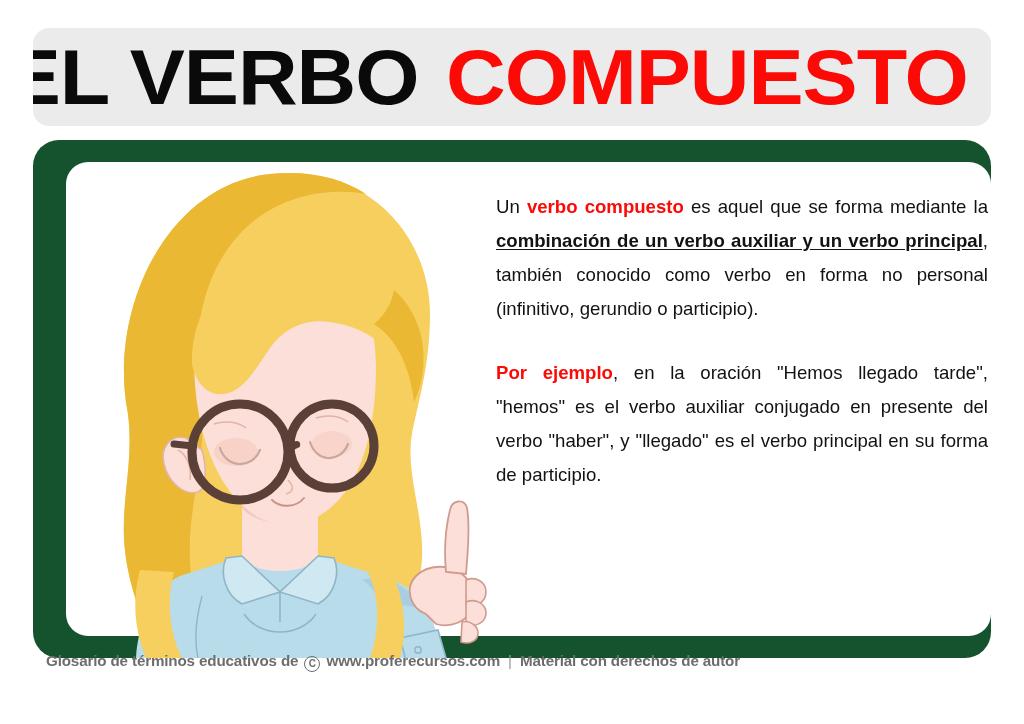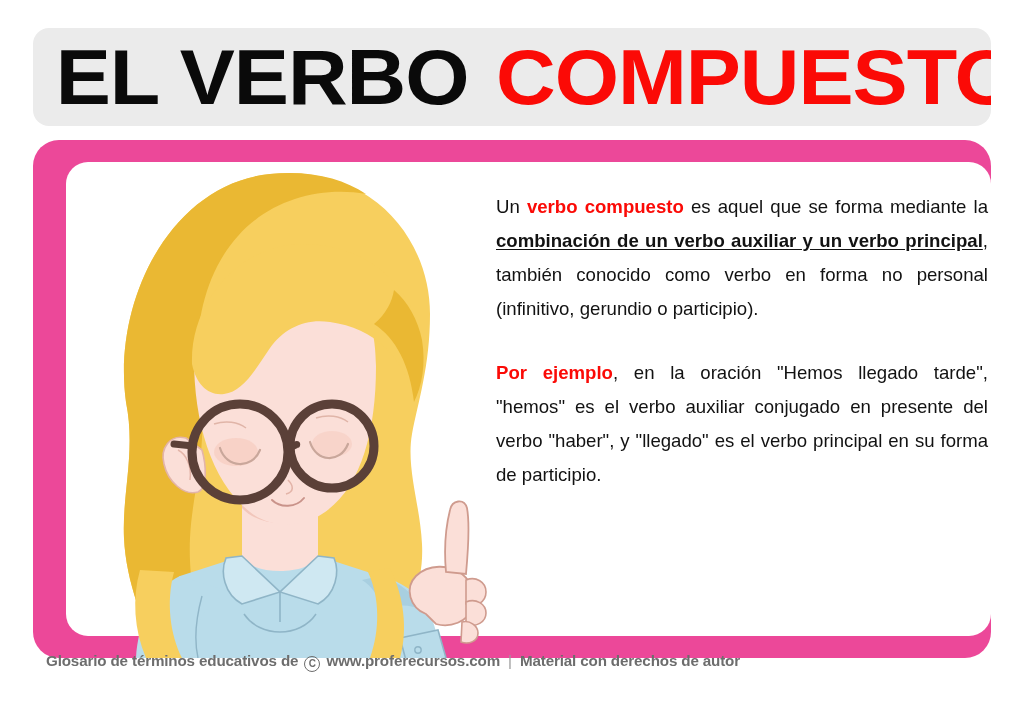--- a/index.html
+++ b/index.html
@@ -7,36 +7,36 @@
     width:1024px;height:724px;background:#ffffff;
     font-family:"Liberation Sans","DejaVu Sans",sans-serif;
     overflow:hidden;position:relative;
   }
   .page{position:absolute;inset:0;}
 
   
   .title-bar{
     position:absolute;left:33px;top:28px;width:958px;height:98px;
     background:#ebebeb;border-radius:16px;
-    display:flex;align-items:center;justify-content:flex-end;
+    display:flex;align-items:center;justify-content:flex-start;
     overflow:hidden;
   }
   .title-text{
     font-family:"Liberation Sans Narrow","Liberation Sans","DejaVu Sans Condensed",sans-serif;
     font-weight:bold;font-size:78px;line-height:1;
     letter-spacing:-1px;white-space:nowrap;
     transform:scaleX(1.06);transform-origin:center;
   }
   .title-black{color:#0a0a0a;}
   .title-red{color:#fb0a06;}
 
   
   .content-shell{
     position:absolute;left:33px;top:140px;width:958px;height:518px;
-    background:#ec4899;border-radius:26px;
+    background:#14532d;border-radius:26px;
   }
   .content-card{
     position:absolute;left:33px;top:22px;width:925px;height:474px;
     background:#ffffff;border-radius:22px;
   }
 
   
   .illus{
     position:absolute;left:8px;top:-10px;width:430px;height:540px;
     overflow:visible;

